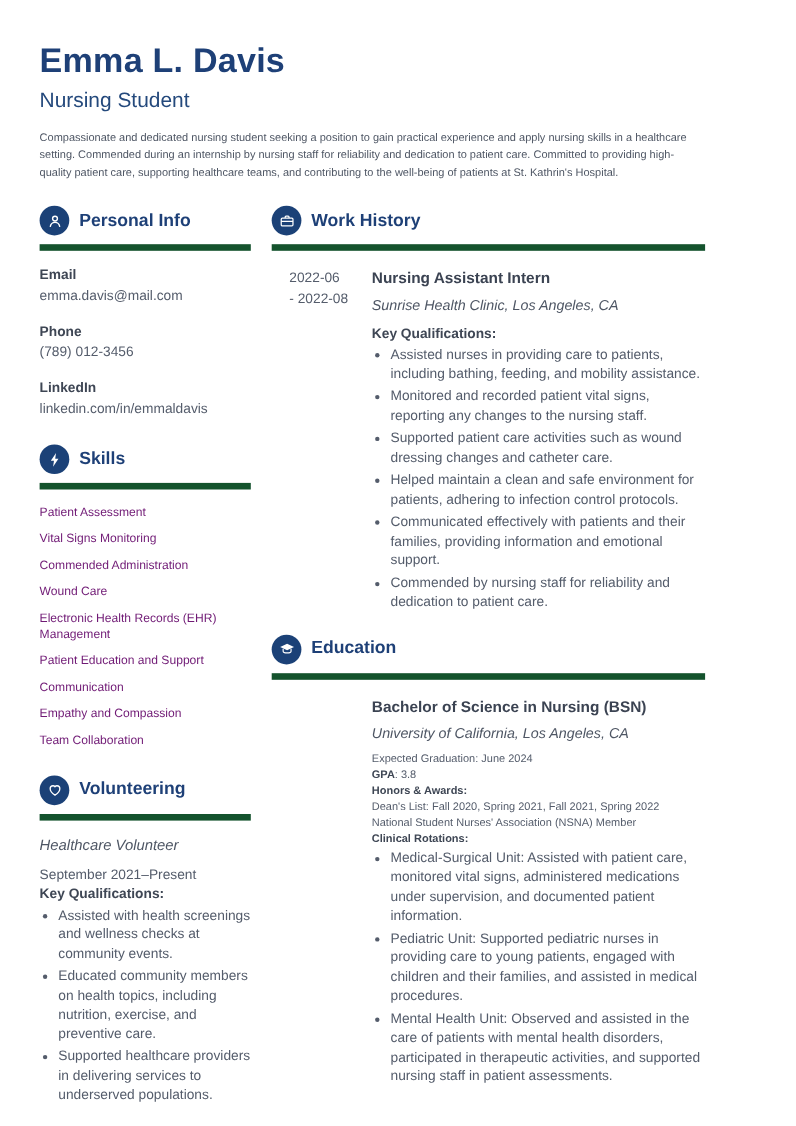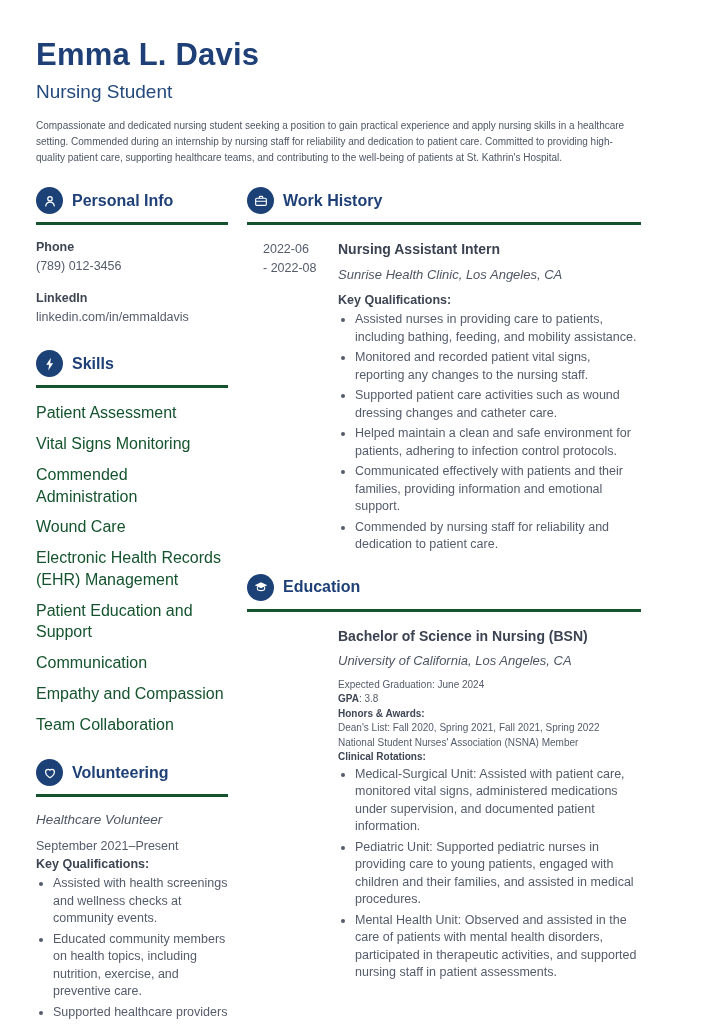--- a/index.html
+++ b/index.html
@@ -19,38 +19,38 @@
   
   .columns { display:flex; margin-top:21px; }
   .col-left { width:192px; flex:0 0 192px; }
   .col-right { flex:1; margin-left:19px; }
 
   
   .sec { margin-top:0; }
   .sec + .sec { margin-top:24px; }
   .sec-head {
     display:flex; align-items:center; gap:9px;
-    padding-bottom:8px; border-bottom:3px solid #14532d;
+    padding-bottom:8px; border-bottom:6px solid #14532d;
   }
   .sec-head h2 { font-size:16px; font-weight:bold; color:#1e4077; }
   .circ {
     width:27px; height:27px; border-radius:50%; background:#1b4177;
     display:flex; align-items:center; justify-content:center; flex:0 0 27px;
   }
   .circ svg { width:16px; height:16px; display:block; }
 
   
   .fields { margin-top:14px; }
   .field { margin-bottom:15px; }
   .field-label { font-size:12.5px; font-weight:bold; color:#3e4654; line-height:1.4; }
   .field-value { font-size:12.5px; color:#545c6b; line-height:1.4; margin-top:1px; }
 
   
   .skill-list { margin-top:14px; }
-  .skill-item { font-size:16px; color:#14532d; line-height:1.36; margin-bottom:9px; }
+  .skill-item { font-size:11px; color:#701a75; line-height:1.36; margin-bottom:9px; }
 
   
   ul.bullets { list-style:disc; padding-left:17px; margin:1px 0 0 0; }
   ul.bullets li { font-size:12.5px; line-height:1.4; color:#545c6b; margin-bottom:3px; }
 
   .kq-label { font-size:12.5px; font-weight:bold; color:#3e4654; line-height:1.4; margin-bottom:2px; }
 
   
   .vol-body { margin-top:15px; }
   .vol-role { font-size:13.5px; font-style:italic; color:#4e5664; }
@@ -88,20 +88,24 @@
           <span class="circ">
             <svg viewBox="0 0 24 24">
                 <circle cx="12" cy="8.6" r="3.3" fill="none" stroke="#fff" stroke-width="1.9"></circle>
                 <path d="M5.6 19.2c.8-3.7 3.4-5.4 6.4-5.4s5.6 1.7 6.4 5.4" fill="none" stroke="#fff" stroke-width="1.9" stroke-linecap="round"></path>
               </svg>
           </span>
           <h2>Personal Info</h2>
         </div>
         <div class="fields">
 
+            <div class="field">
+              <div class="field-label">Email</div>
+              <div class="field-value">emma.davis@mail.com</div>
+            </div>
 
             <div class="field">
               <div class="field-label">Phone</div>
               <div class="field-value">(789) 012-3456</div>
             </div>
 
             <div class="field">
               <div class="field-label">LinkedIn</div>
               <div class="field-value">linkedin.com/in/emmaldavis</div>
             </div>

